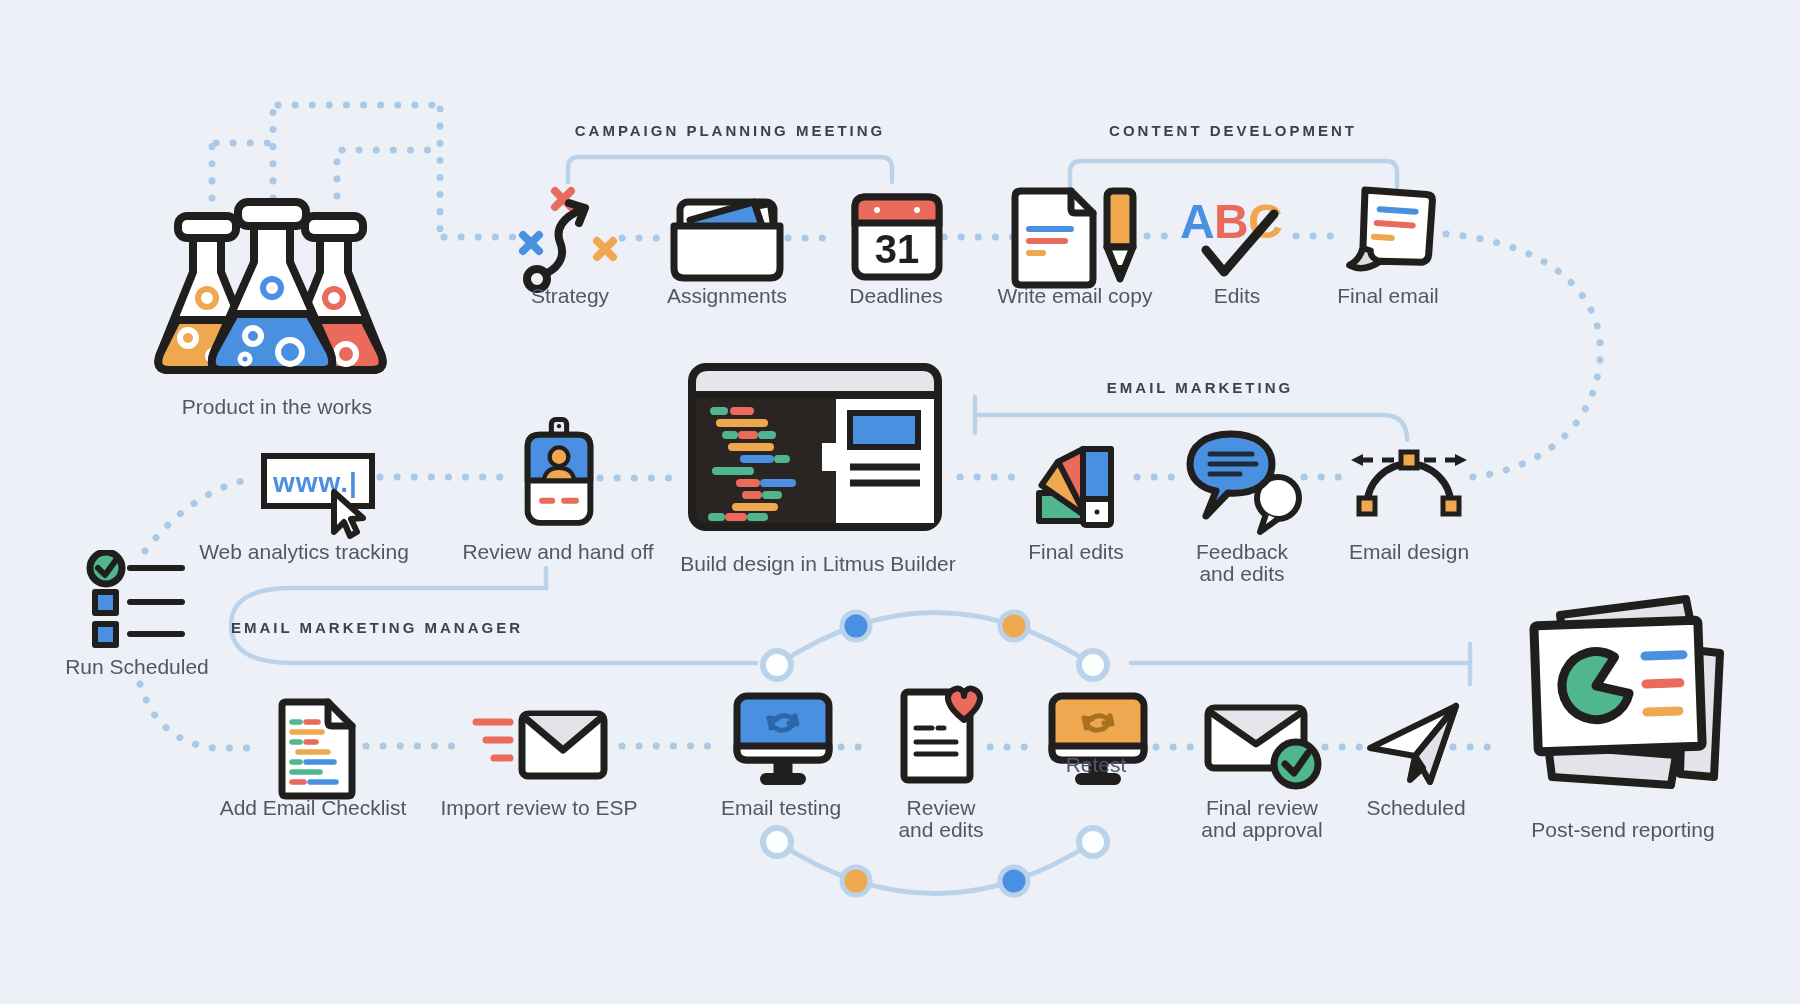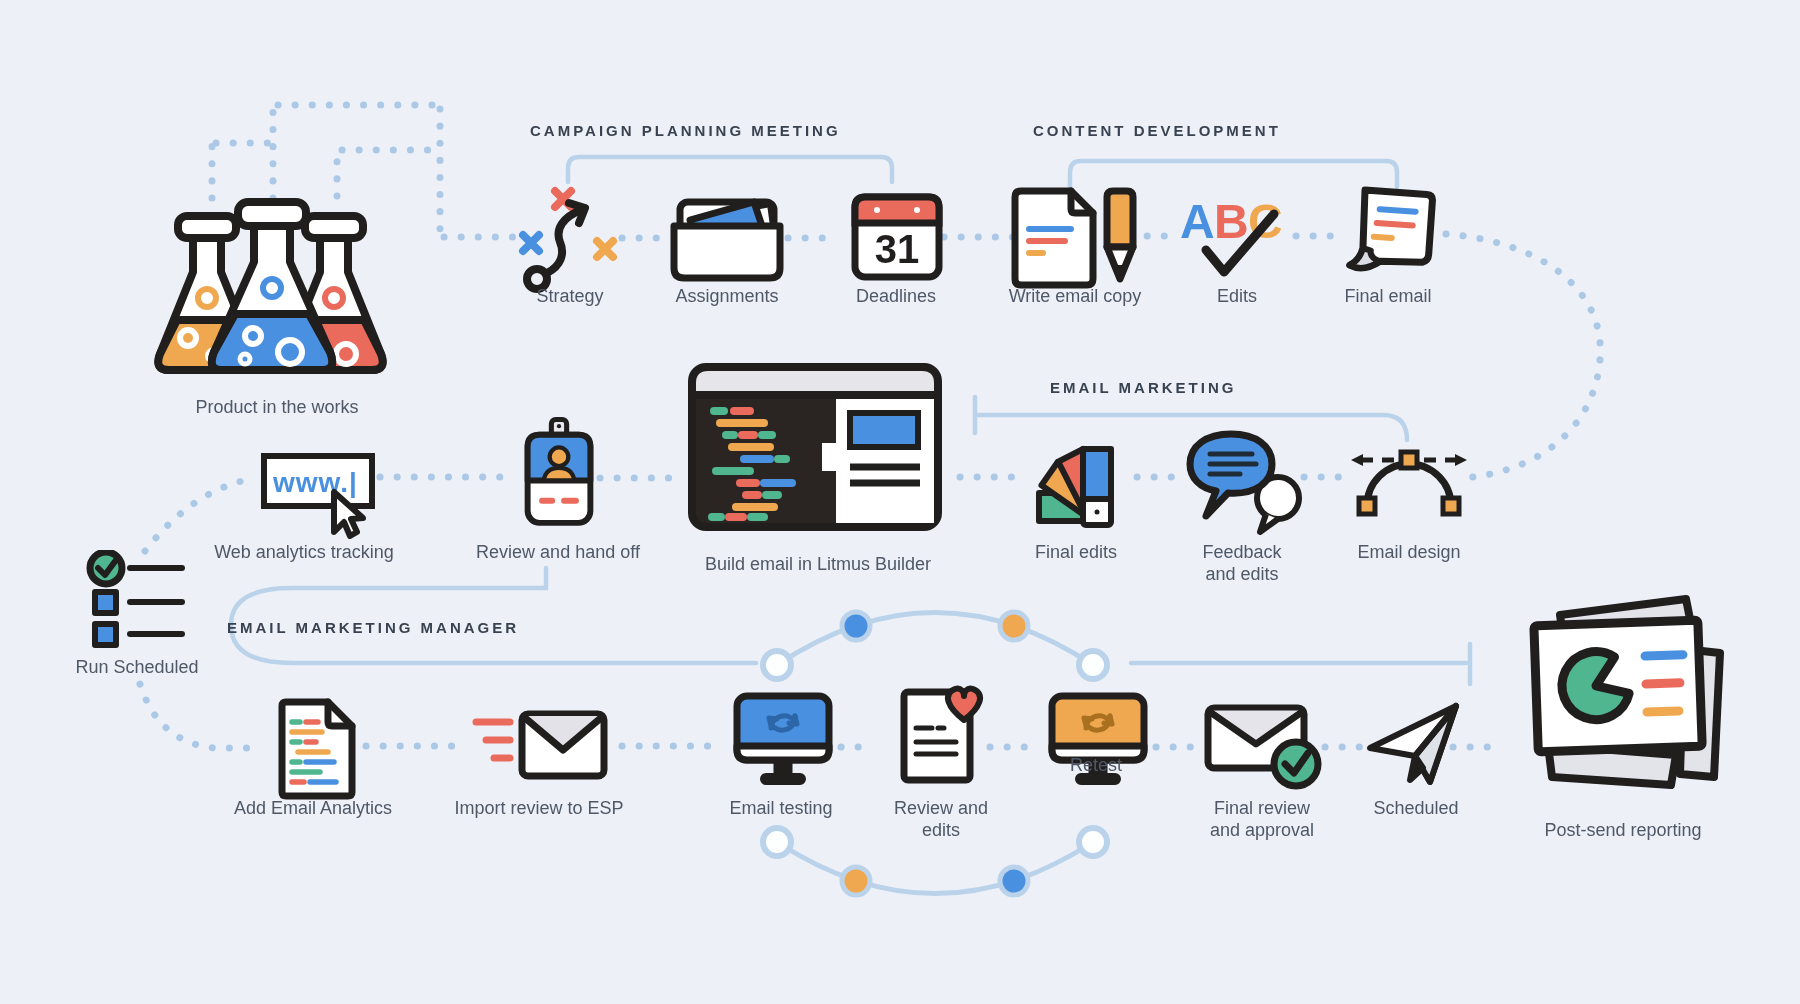--- a/index.html
+++ b/index.html
@@ -1,23 +1,23 @@
 <!DOCTYPE html>
 <html><head>
 <meta charset="utf-8">
 <style>
   html,body{margin:0;padding:0;background:#e9edf4;}
   #canvas{position:relative;width:1800px;height:1004px;background:#edf1f7;overflow:hidden;
           font-family:"Liberation Sans",sans-serif;}
   #wires{position:absolute;left:0;top:0;z-index:0;}
   .ic{position:absolute;z-index:2;}
-  .label{position:absolute;z-index:3;font-size:18px;line-height:22px;font-weight:500;
+  .label{position:absolute;z-index:3;font-size:21px;line-height:22px;font-weight:500;
          color:#4f5867;text-align:center;}
   .hdr{position:absolute;z-index:3;font-size:15px;font-weight:bold;letter-spacing:3px;
-       color:#394250;text-align:left;white-space:nowrap;}
+       color:#394250;text-align:center;white-space:nowrap;}
   svg text{font-family:"Liberation Sans",sans-serif;}
 </style>
 </head>
 <body>
 
 <div id="canvas">
 
   <svg id="wires" width="1800" height="1004" viewBox="0 0 1800 1004">
 
     <g stroke="#abc9e7" stroke-width="7" stroke-linecap="round" fill="none" stroke-dasharray="0.1 17">
@@ -374,26 +374,26 @@
 
   <div class="label" style="left:157px;top:396px;width:240px">Product in the works</div>
   <div class="label" style="left:470px;top:285px;width:200px">Strategy</div>
   <div class="label" style="left:627px;top:285px;width:200px">Assignments</div>
   <div class="label" style="left:796px;top:285px;width:200px">Deadlines</div>
   <div class="label" style="left:975px;top:285px;width:200px">Write email copy</div>
   <div class="label" style="left:1137px;top:285px;width:200px">Edits</div>
   <div class="label" style="left:1288px;top:285px;width:200px">Final email</div>
   <div class="label" style="left:184px;top:541px;width:240px">Web analytics tracking</div>
   <div class="label" style="left:448px;top:541px;width:220px">Review and hand off</div>
-  <div class="label" style="left:678px;top:553px;width:280px">Build email in Litmus Builder</div>
+  <div class="label" style="left:678px;top:553px;width:280px">Build design in Litmus Builder</div>
   <div class="label" style="left:976px;top:541px;width:200px">Final edits</div>
   <div class="label" style="left:1187px;top:541px;width:110px">Feedback and edits</div>
   <div class="label" style="left:1309px;top:541px;width:200px">Email design</div>
   <div class="label" style="left:37px;top:656px;width:200px">Run Scheduled</div>
-  <div class="label" style="left:203px;top:797px;width:220px">Add Email Analytics</div>
+  <div class="label" style="left:203px;top:797px;width:220px">Add Email Checklist</div>
   <div class="label" style="left:429px;top:797px;width:220px">Import review to ESP</div>
   <div class="label" style="left:671px;top:797px;width:220px">Email testing</div>
   <div class="label" style="left:891px;top:797px;width:100px">Review and edits</div>
   <div class="label" style="left:996px;top:754px;width:200px">Retest</div>
   <div class="label" style="left:1197px;top:797px;width:130px">Final review and approval</div>
   <div class="label" style="left:1316px;top:797px;width:200px">Scheduled</div>
   <div class="label" style="left:1513px;top:819px;width:220px">Post-send reporting</div>
 
 </div>
 

